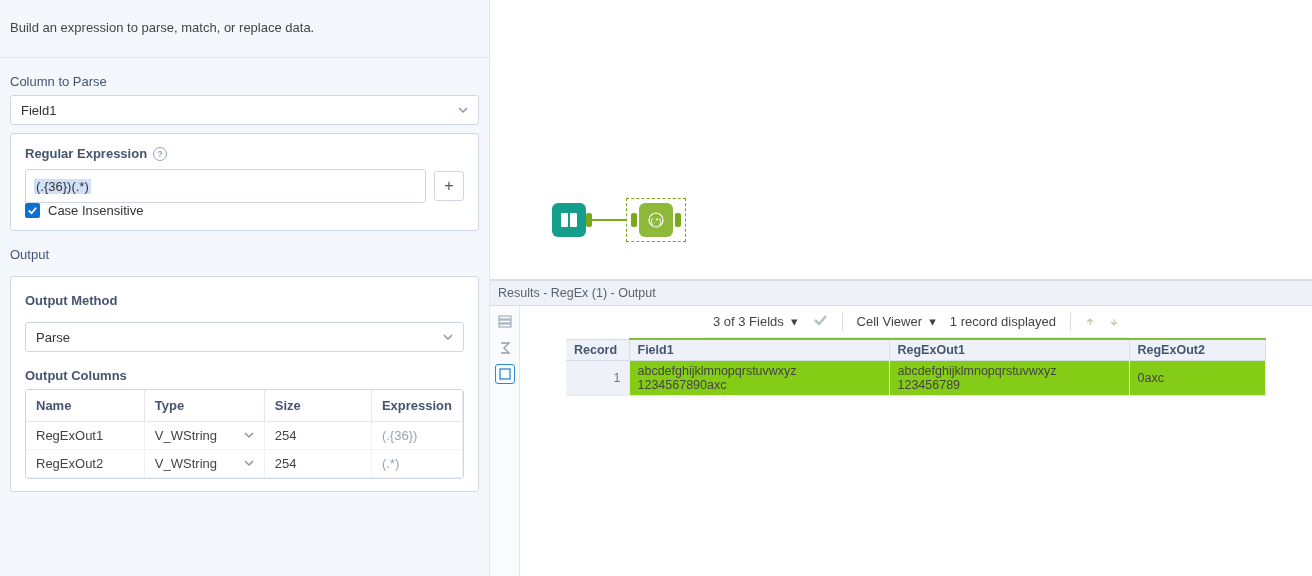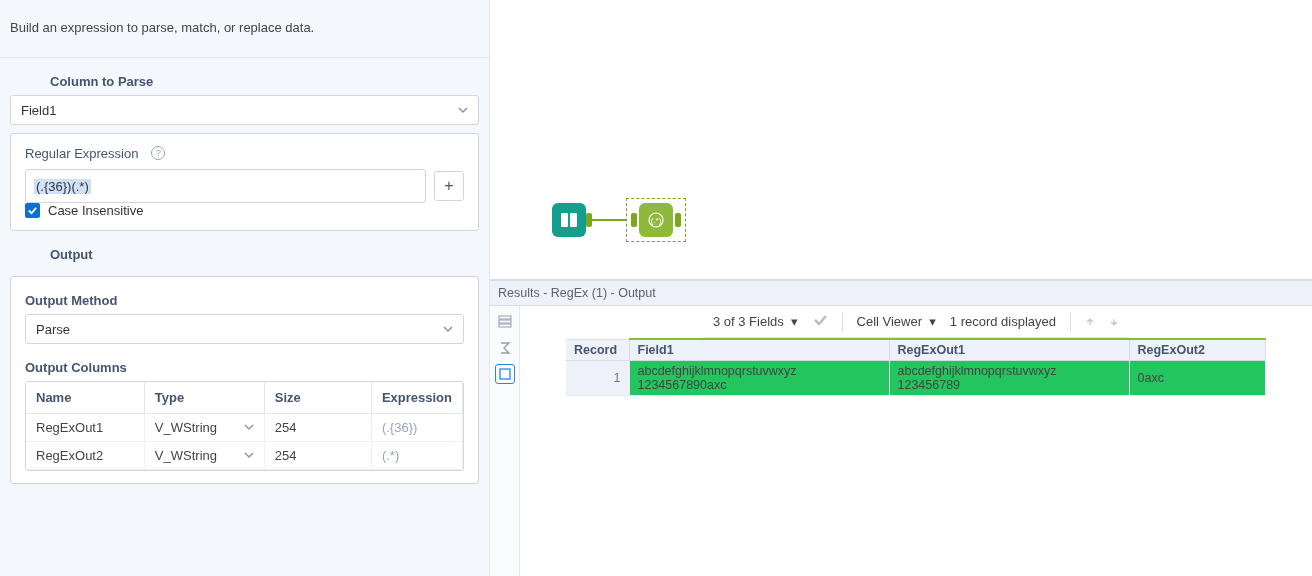--- a/index.html
+++ b/index.html
@@ -17,24 +17,23 @@
   color: #333;
   overflow: hidden;
 }
 .config-desc {
   padding: 20px 10px 22px 10px;
   color: #444;
   border-bottom: 1px solid #dfe4ec;
 }
 .section-label {
   padding: 16px 10px 6px 10px;
-  font-weight: 700;
+  font-weight: 400;
   color: #455570;
   font-size: 13px;
-  margin-left: 40px;
 }
 .select-wrap, .input-wrap {
   margin: 0 10px;
 }
 .fake-select, .fake-input {
   width: 100%;
   border: 1px solid #cfd6e1;
   background: #fff;
   border-radius: 3px;
   height: 30px;
@@ -49,26 +48,26 @@
   color: #8a95a6;
 }
 .card {
   margin: 8px 10px 0 10px;
   background: #fff;
   border: 1px solid #cfd6e1;
   border-radius: 3px;
   padding: 12px 14px;
 }
 .card-title {
-  font-weight: 400;
+  font-weight: 700;
   color: #455570;
   font-size: 13px;
   display: flex;
-  align-items: flex-start;
-  gap: 13px;
+  align-items: center;
+  gap: 6px;
 }
 .help-circle {
   width: 14px; height: 14px; border-radius: 50%;
   border: 1px solid #9aa4b3;
   display: inline-flex; align-items: center; justify-content: center;
   font-size: 9px; color: #9aa4b3;
 }
 .row-flex { display: flex; gap: 8px; margin-top: 8px; align-items: center; }
 .regex-input {
   flex: 1;
@@ -90,21 +89,21 @@
   background: #fff; display: flex; align-items: center; justify-content: center;
   color: #555; font-size: 16px;
 }
 .checkbox-row { display: flex; align-items: center; gap: 8px; }
 .checkbox {
   width: 15px; height: 15px; background: #0c6fd1; border-radius: 2px;
   display: flex; align-items: center; justify-content: center;
 }
 .checkbox svg { width: 11px; height: 11px; }
 .card .sub-label { font-weight: 600; color: #455570; font-size: 13px; margin-top: 4px; }
-.card .fake-select { margin-top: 6px; gap: 7px; }
+.card .fake-select { margin-top: 14px; gap: 7px; }
 .out-cols-label { font-weight: 600; color: #455570; font-size: 13px; margin-top: 16px; }
 
 .grid {
   margin-top: 6px;
   border: 1px solid #cfd6e1;
   border-radius: 3px;
   overflow: hidden;
 }
 .grid table { width: 100%; border-collapse: collapse; font-size: 13px; }
 .grid th {
@@ -200,21 +199,21 @@
   border-top: 2px solid #80bf3d;
   border-bottom: 1px solid #d7dde6;
   border-right: 1px solid #d7dde6;
   text-align: left;
   font-weight: 600;
   color: #455570;
   padding: 3px 8px;
 }
 .data-table th.rec { width: 63px; border-top: 1px solid #d7dde6; }
 .data-table td {
-  background: #22c55e;
+  background: #84cc16;
   border-bottom: 1px solid #e7eaf0;
   border-right: 1px solid #e7eaf0;
   padding: 3px 8px;
   color: #444;
 }
 .data-table td.rec { text-align: right; background: #eef2f8; color: #6f7886; }
 
 .chev svg, .arrow-btn svg { width: 10px; height: 10px; }
 </style>
 </head>

